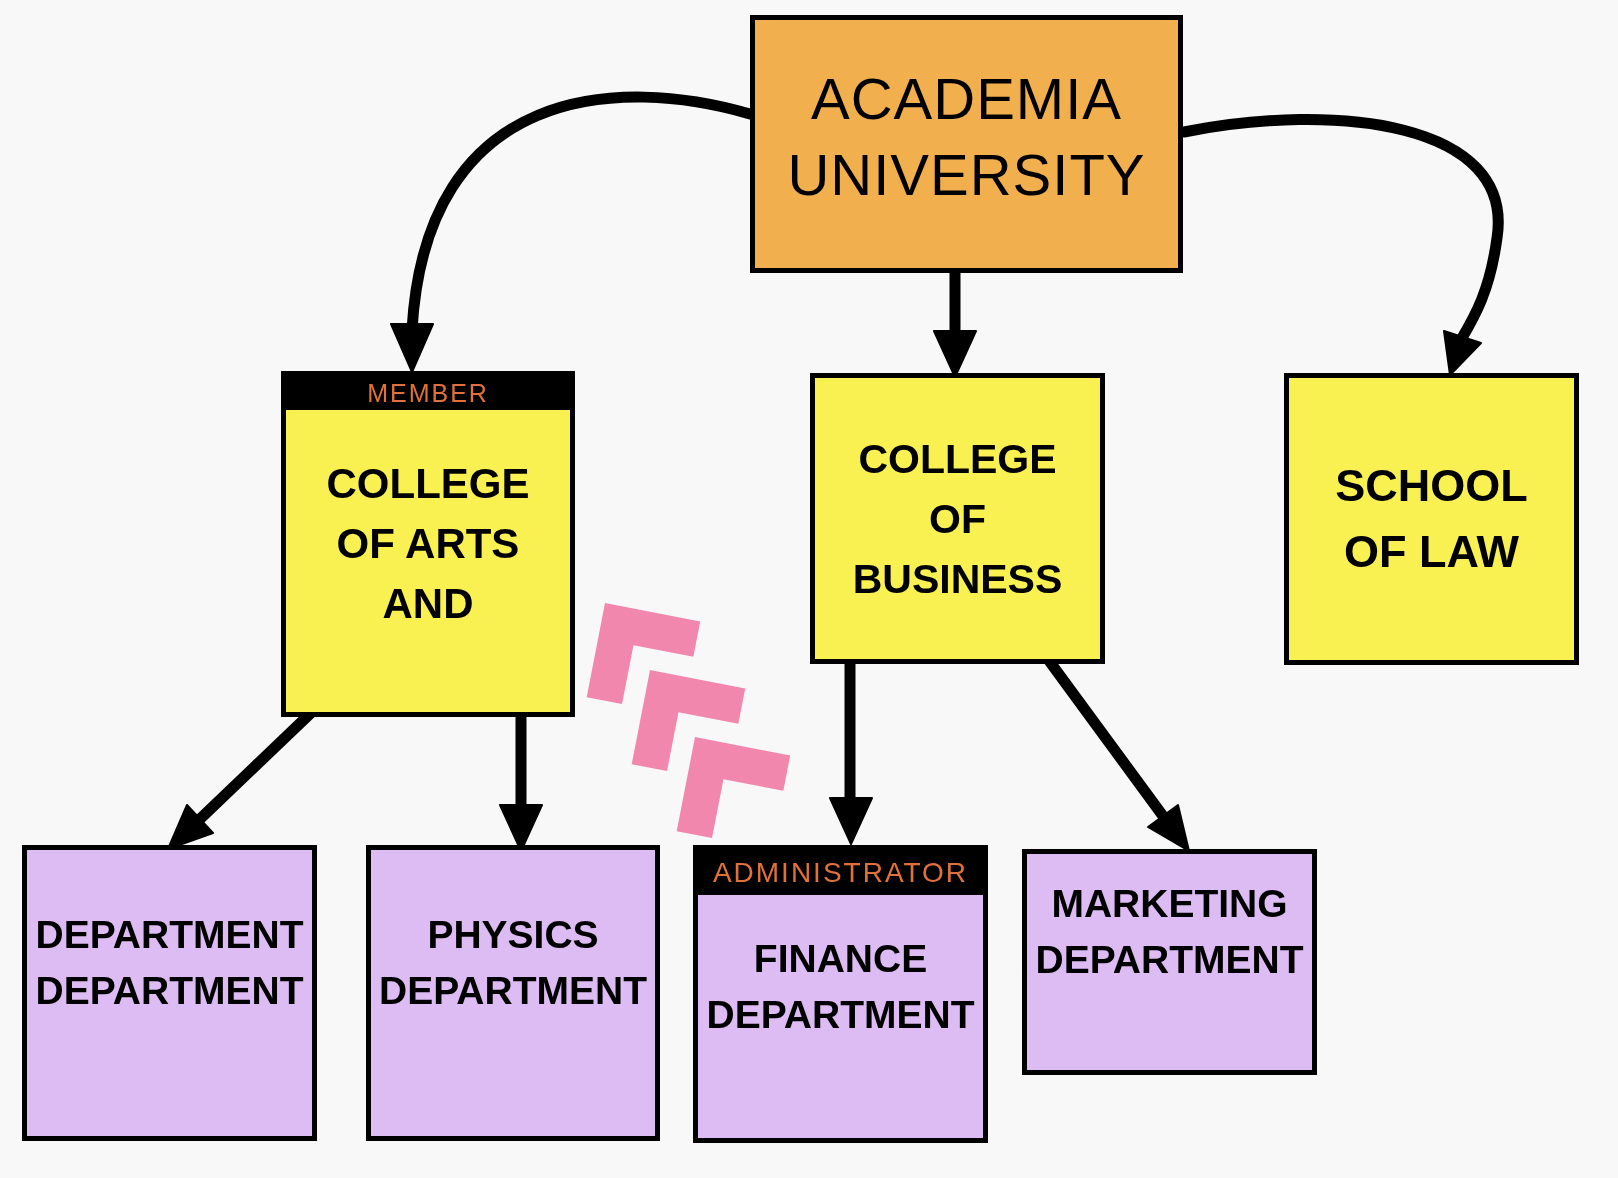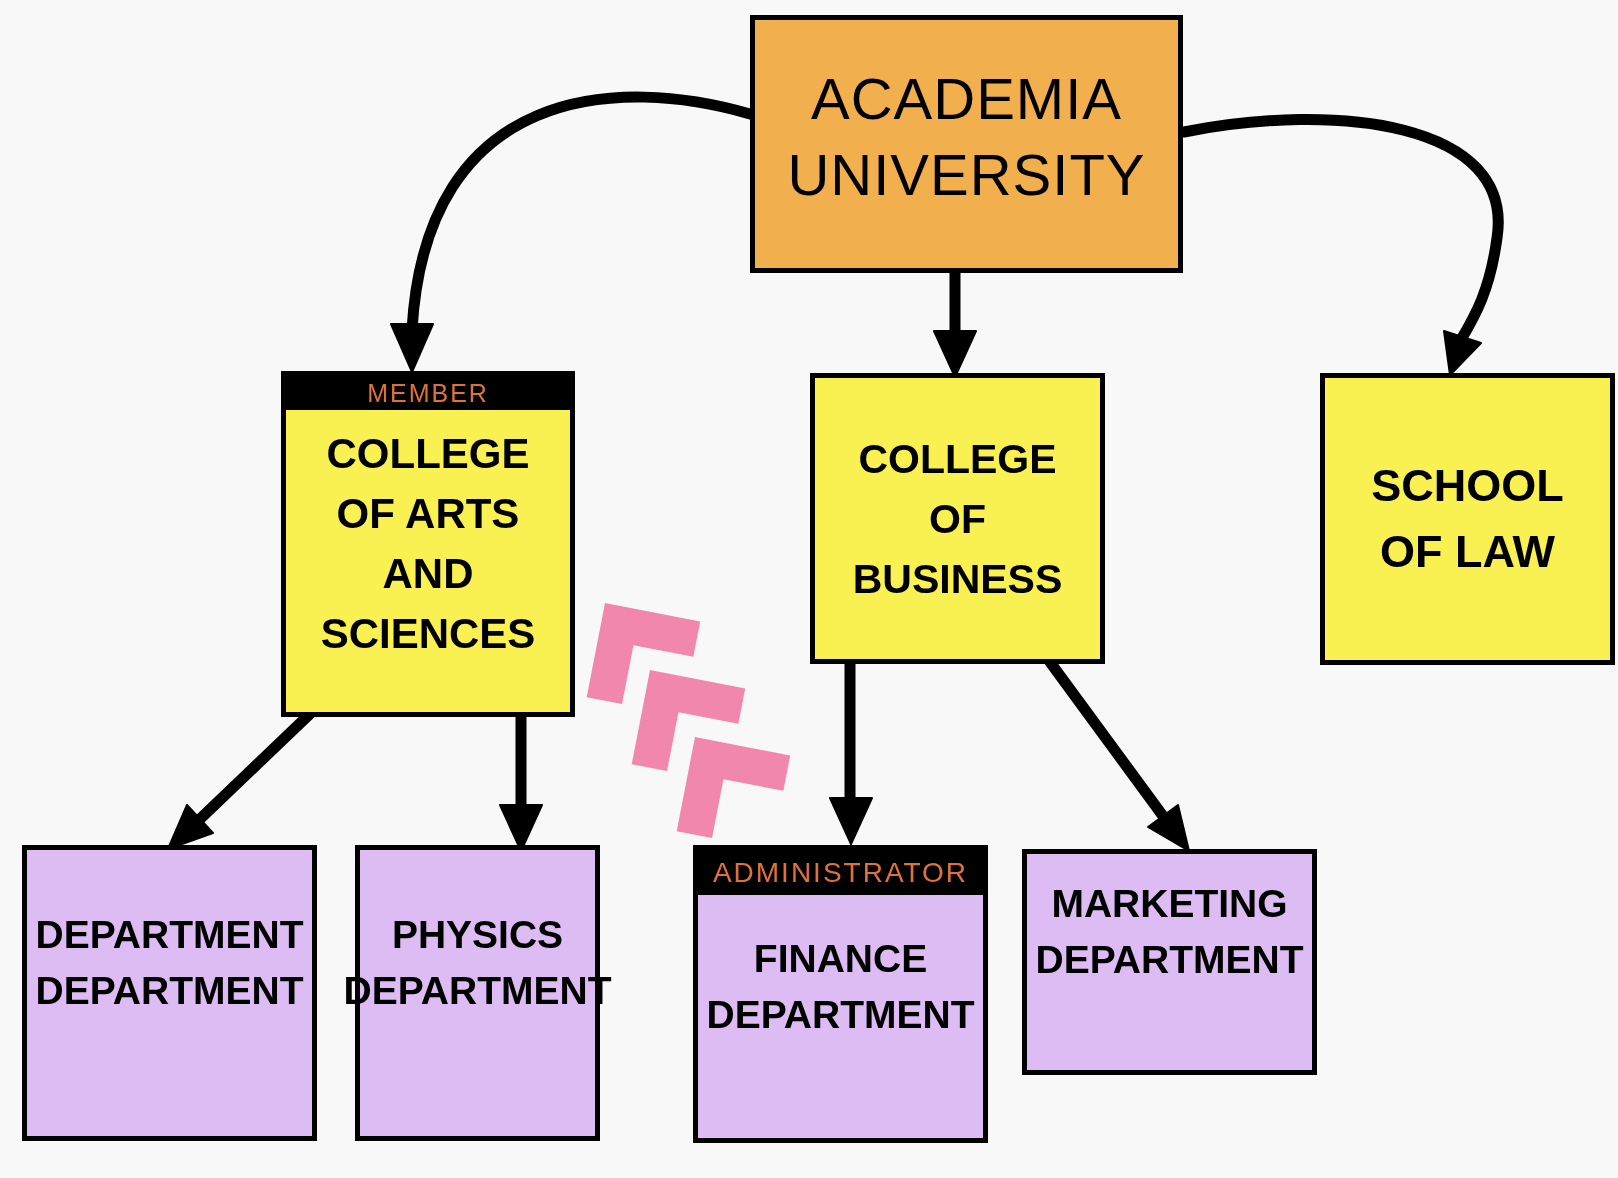--- a/index.html
+++ b/index.html
@@ -76,47 +76,46 @@
       <span>UNIVERSITY</span>
     </div>
   </div>
 
   <div class="node college cas" style="left:281px;top:371px;width:294px;height:346px">
     <div class="badge">MEMBER</div>
     <div class="label">
       <span>COLLEGE</span>
       <span>OF ARTS</span>
       <span>AND</span>
-      <span>SCIENCES</span>
     </div>
   </div>
 
   <div class="node college biz" style="left:810px;top:373px;width:295px;height:291px">
     <div class="label">
       <span>COLLEGE</span>
       <span>OF</span>
       <span>BUSINESS</span>
     </div>
   </div>
 
-  <div class="node college law" style="left:1320px;top:373px;width:295px;height:292px">
+  <div class="node college law" style="left:1284px;top:373px;width:295px;height:292px">
     <div class="label">
       <span>SCHOOL</span>
       <span>OF LAW</span>
     </div>
   </div>
 
   <div class="node dept" style="left:22px;top:845px;width:295px;height:296px">
     <div class="label">
       <span>DEPARTMENT</span>
       <span>DEPARTMENT</span>
     </div>
   </div>
 
-  <div class="node dept" style="left:355px;top:845px;width:245px;height:296px">
+  <div class="node dept" style="left:366px;top:845px;width:294px;height:296px">
     <div class="label">
       <span>PHYSICS</span>
       <span>DEPARTMENT</span>
     </div>
   </div>
 
   <div class="node dept fin" style="left:693px;top:845px;width:295px;height:298px">
     <div class="badge">ADMINISTRATOR</div>
     <div class="label">
       <span>FINANCE</span>

